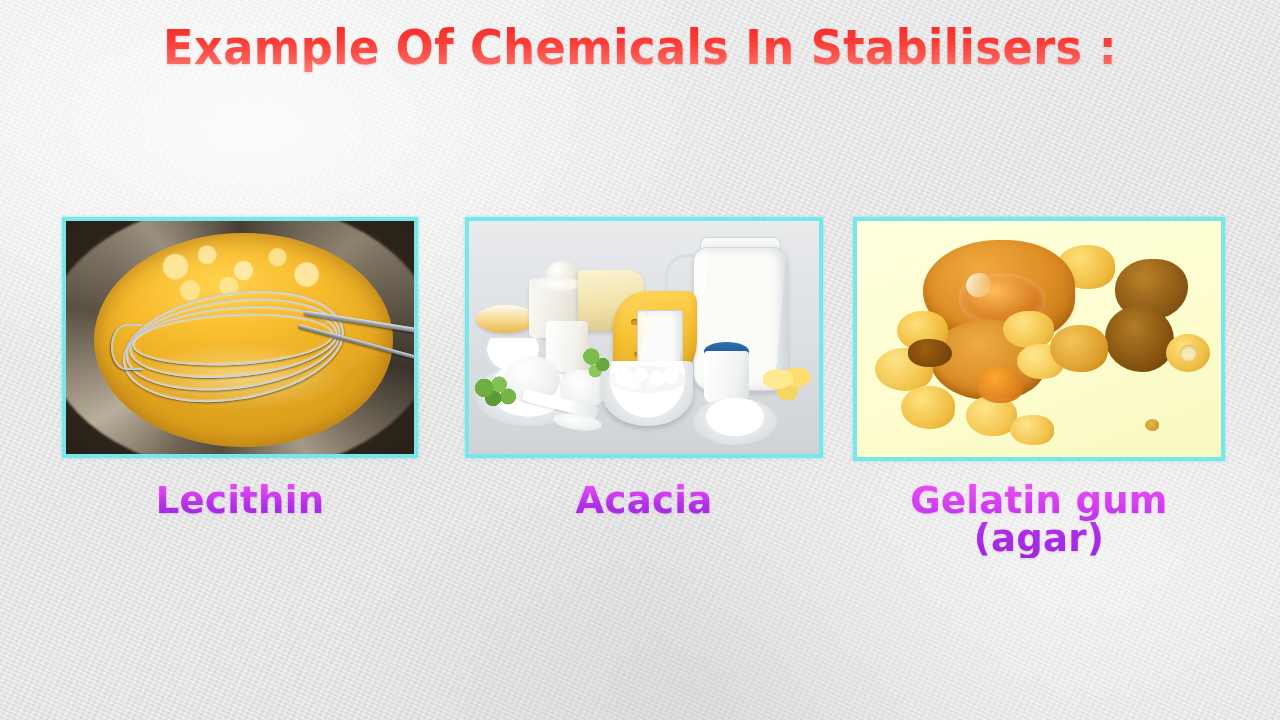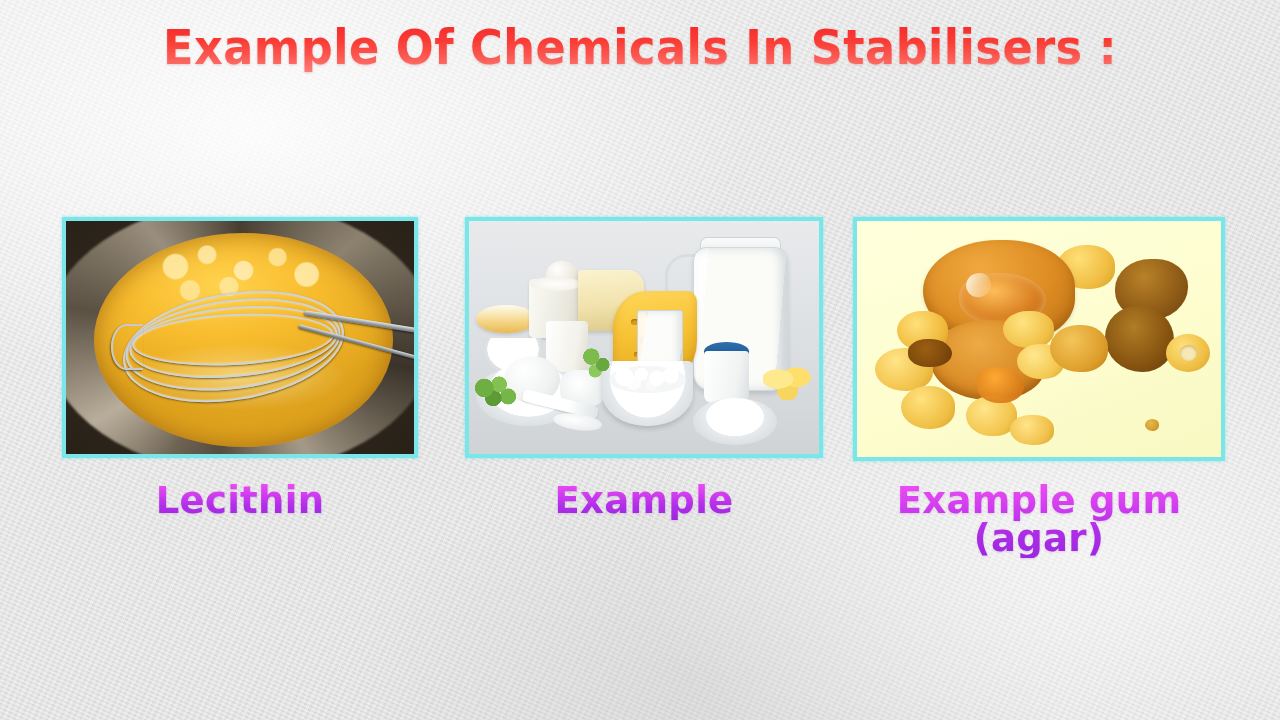--- a/index.html
+++ b/index.html
@@ -471,15 +471,15 @@
           <div class="n spec"></div>
           <div class="hilite"></div>
         </div>
       </div>
     </div>
   </div>
 
 </div>
 
 <div class="caption cap1">Lecithin</div>
-<div class="caption cap2">Example</div>
-<div class="caption cap3">Example gum
+<div class="caption cap2">Acacia</div>
+<div class="caption cap3">Gelatin gum
 (agar)</div>
 
 </body></html>

